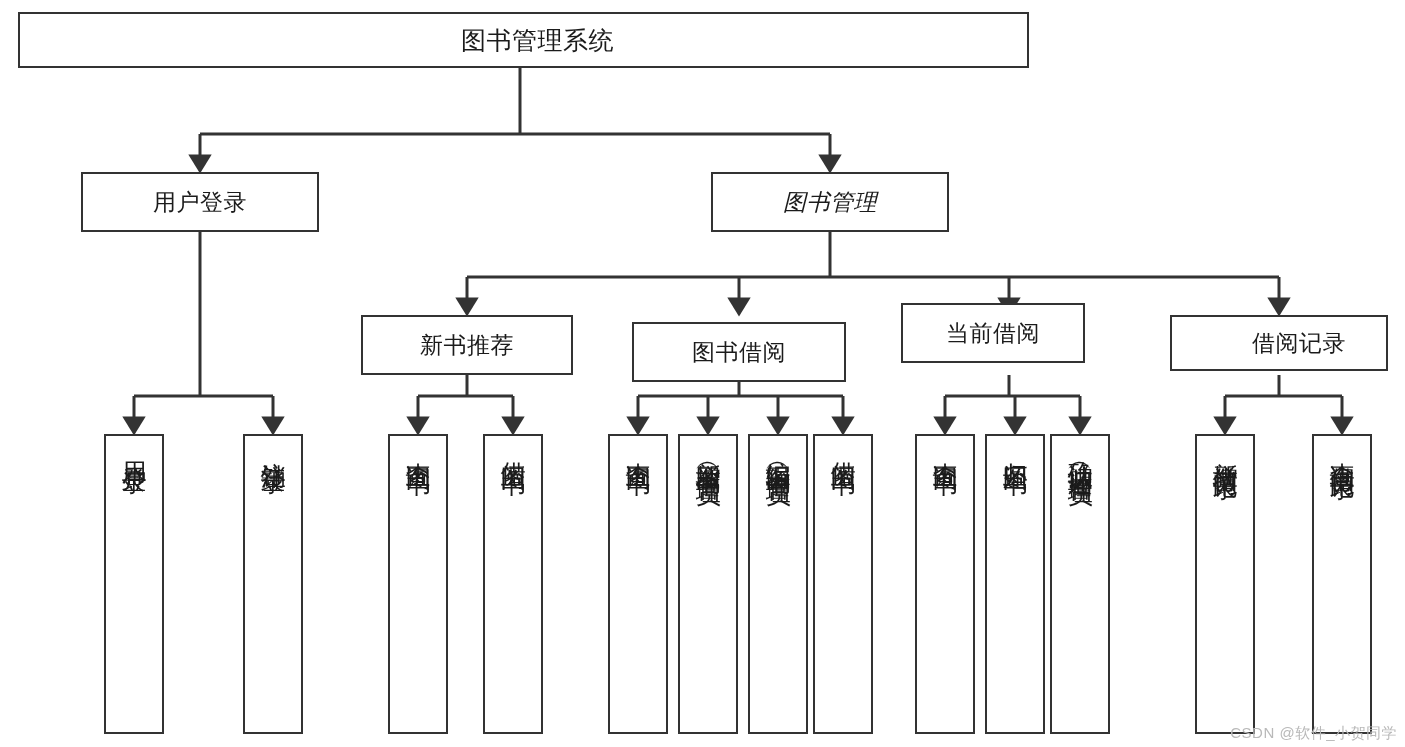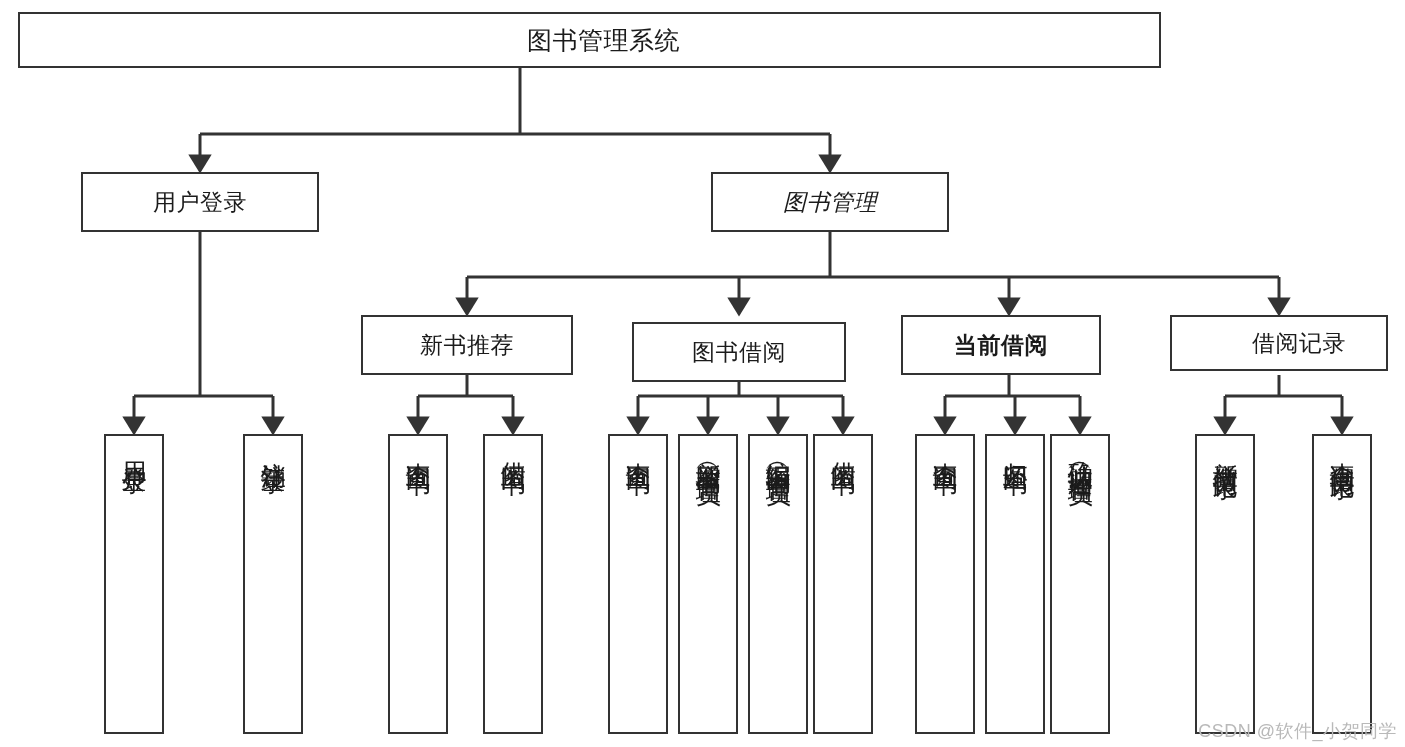--- a/index.html
+++ b/index.html
@@ -42,21 +42,21 @@
     line-height:1.18;
     letter-spacing:3px;
     white-space:nowrap;
   }
   .node.root .lbl{font-size:25px;}
 
   .watermark{
     position:absolute;
     right:8px;
     bottom:4px;
-    font-size:18px;
+    font-size:15px;
     color:#b9b9b9;
     letter-spacing:0.5px;
     white-space:nowrap;
     pointer-events:none;
   }
 </style>
 </head>
 <body>
 
 <div id="diagram-root">
@@ -98,36 +98,36 @@
         <path d="M1015,396 L1015,423" stroke-width="3" marker-end="url(#arrow)"></path>
         <path d="M1080,396 L1080,423" stroke-width="3" marker-end="url(#arrow)"></path>
         <path d="M1279,375 L1279,396" stroke-width="3"></path>
         <path d="M1225,396 L1342,396" stroke-width="3"></path>
         <path d="M1225,396 L1225,423" stroke-width="3" marker-end="url(#arrow)"></path>
         <path d="M1342,396 L1342,423" stroke-width="3" marker-end="url(#arrow)"></path>
       </g>
   </svg>
 
   <div id="node-layer">
-      <div class="node horiz root" style="left: 18px; top: 12px; width: 1143px; height: 56px; padding-left: 28px;">
+      <div class="node horiz root" style="left: 18px; top: 12px; width: 1011px; height: 56px; padding-left: 28px;">
         <span class="lbl">图书管理系统</span>
       </div>
       <div class="node horiz" style="left: 81px; top: 172px; width: 238px; height: 60px;">
         <span class="lbl">用户登录</span>
       </div>
       <div class="node horiz" style="left: 711px; top: 172px; width: 238px; height: 60px; font-style: italic;">
         <span class="lbl">图书管理</span>
       </div>
       <div class="node horiz" style="left: 361px; top: 315px; width: 212px; height: 60px;">
         <span class="lbl">新书推荐</span>
       </div>
       <div class="node horiz" style="left: 632px; top: 315px; width: 214px; height: 60px; margin-top: 7px;">
         <span class="lbl">图书借阅</span>
       </div>
-      <div class="node horiz" style="left: 901px; top: 315px; width: 200px; height: 60px; font-weight: bold;">
+      <div class="node horiz" style="left: 901px; top: 303px; width: 184px; height: 60px;">
         <span class="lbl">当前借阅</span>
       </div>
       <div class="node horiz" style="left: 1170px; top: 315px; width: 218px; height: 56px; padding-left: 40px;">
         <span class="lbl">借阅记录</span>
       </div>
       <div class="node vert" style="left: 104px; top: 434px; width: 60px; height: 300px;">
         <span class="lbl">用户登录</span>
       </div>
       <div class="node vert" style="left: 243px; top: 434px; width: 60px; height: 300px;">
         <span class="lbl">注销登录</span>

